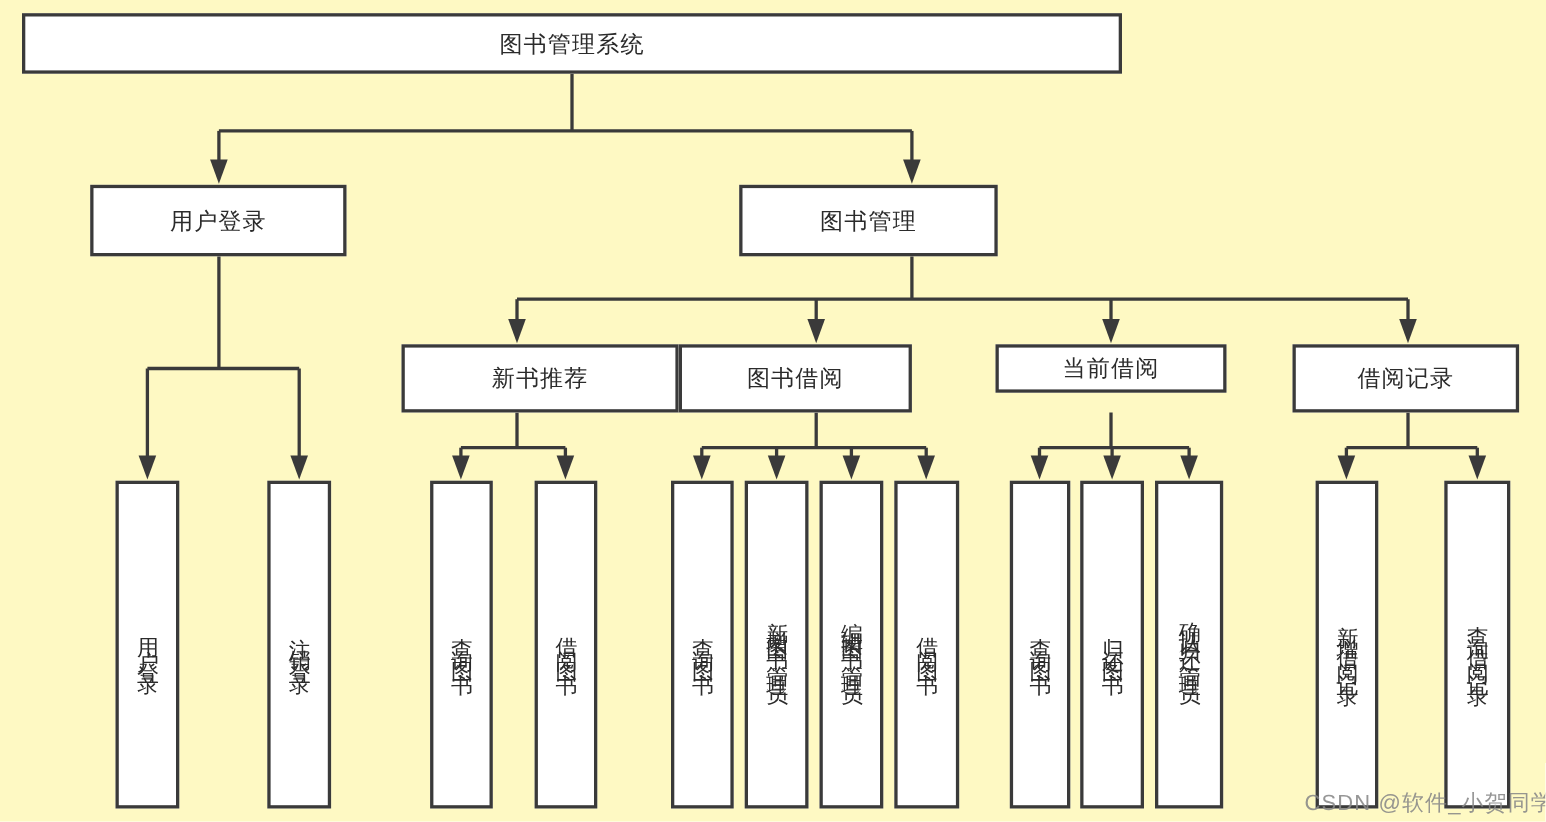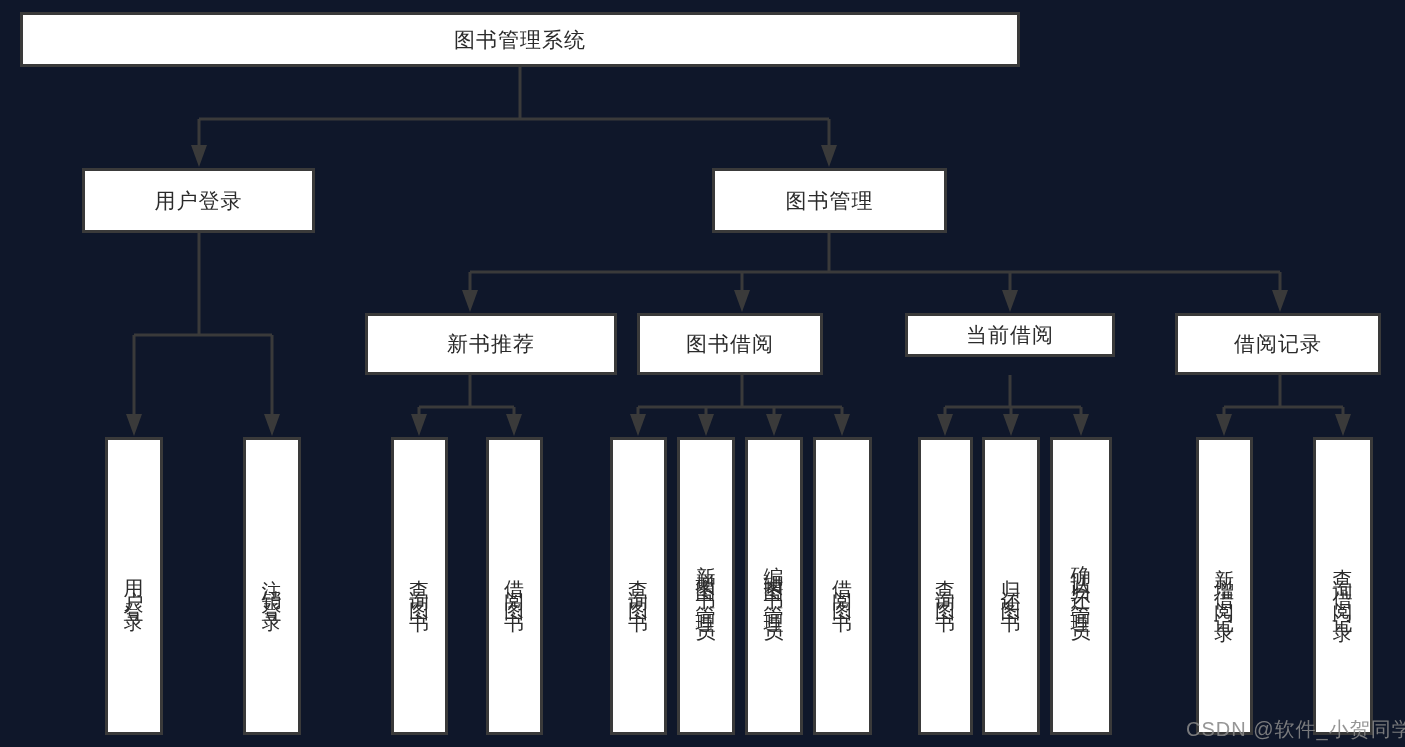--- a/index.html
+++ b/index.html
@@ -1,20 +1,20 @@
 <!DOCTYPE html>
 <html><head>
 <meta charset="utf-8">
 <style>
   html, body { margin: 0; padding: 0; background: #ffffff; }
   .canvas {
     position: relative;
     width: 1405px;
     height: 747px;
-    background: #0f172a;
+    background: #fef9c3;
     font-family: "Liberation Sans", sans-serif;
     color: #2b2b2b;
     overflow: hidden;
   }
   svg.wires {
     position: absolute;
     left: 0; top: 0;
     width: 1405px; height: 747px;
     z-index: 0;
   }
@@ -121,24 +121,24 @@
       <polygon points="1003,414 1019,414 1011,436"></polygon>
       <polygon points="1073,414 1089,414 1081,436"></polygon>
       <polygon points="1216,414 1232,414 1224,436"></polygon>
       <polygon points="1335,414 1351,414 1343,436"></polygon>
     </g>
   </svg>
 
   <div class="box hbox" style="left:20px; top:12px; width:1000px; height:55px;">图书管理系统</div>
 
   <div class="box hbox" style="left:82px; top:168px; width:233px; height:65px;">用户登录</div>
-  <div class="box hbox" style="left:712px; top:168px; width:235px; height:65px;">图书管理</div>
+  <div class="box hbox" style="left:672px; top:168px; width:235px; height:65px;">图书管理</div>
 
   <div class="box hbox" style="left:365px; top:313px; width:252px; height:62px;">新书推荐</div>
-  <div class="box hbox" style="left:637px; top:313px; width:186px; height:62px;">图书借阅</div>
+  <div class="box hbox" style="left:617px; top:313px; width:212px; height:62px;">图书借阅</div>
   <div class="box hbox" style="left:905px; top:313px; width:210px; height:44px;">当前借阅</div>
   <div class="box hbox" style="left:1175px; top:313px; width:206px; height:62px;">借阅记录</div>
 
   <div class="box vbox" style="left:105px; top:437px; width:58px; height:298px;">用户登录</div>
   <div class="box vbox" style="left:243px; top:437px; width:58px; height:298px;">注销登录</div>
 
   <div class="box vbox" style="left:391px; top:437px; width:57px; height:298px;">查询图书</div>
   <div class="box vbox" style="left:486px; top:437px; width:57px; height:298px;">借阅图书</div>
 
   <div class="box vbox" style="left:610px; top:437px; width:57px; height:298px;">查询图书</div>

